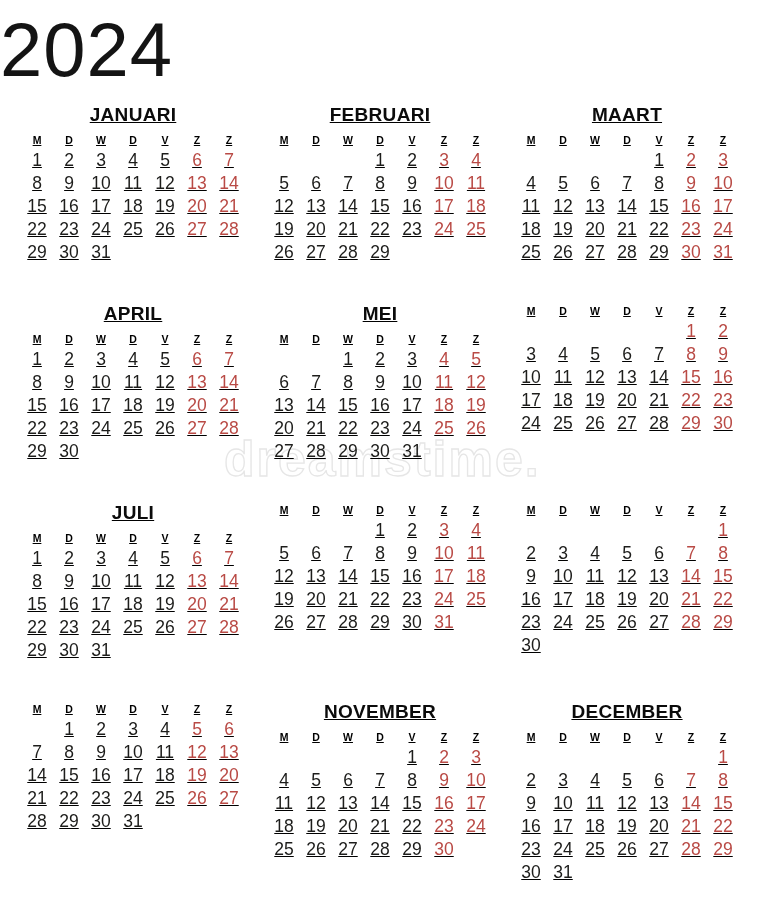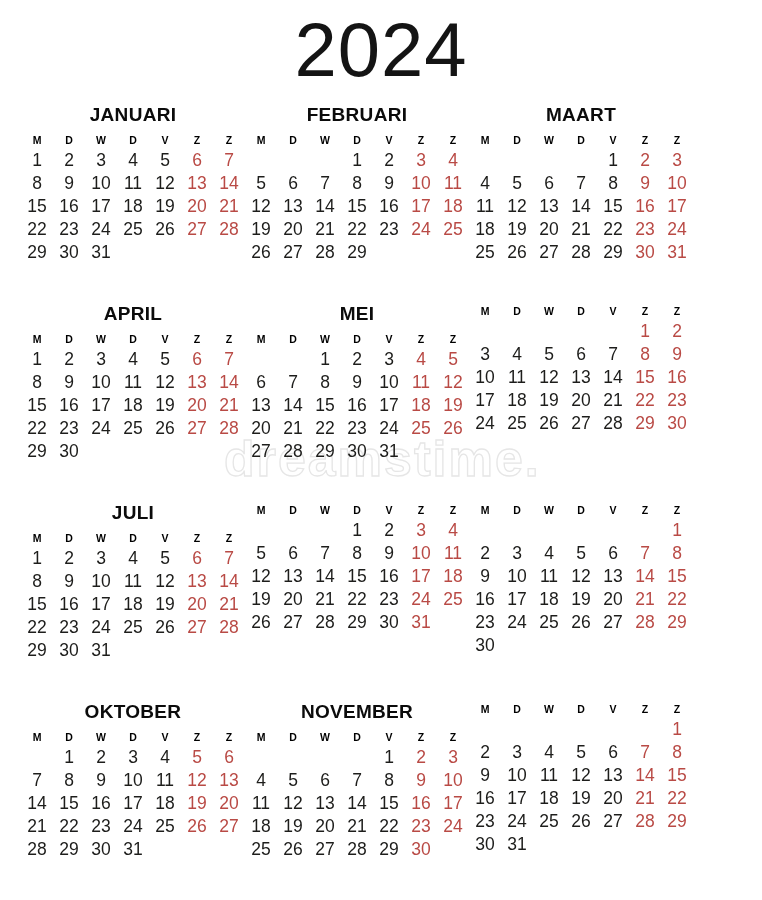--- a/index.html
+++ b/index.html
@@ -5,40 +5,41 @@
   html, body { margin: 0; padding: 0; }
   body {
     width: 762px; height: 900px;
     background: #ffffff;
     font-family: "Liberation Sans", "DejaVu Sans", sans-serif;
     position: relative;
     overflow: hidden;
   }
   .year-title {
     position: absolute; top: 0; left: 0; width: 762px;
-    text-align: center;
     font-size: 76px; line-height: 100px; font-weight: 400;
     letter-spacing: 1px;
     color: #141414;
     z-index: 1;
   }
   .watermark {
     position: absolute; top: 430px; left: 224px;
     font-size: 50px; font-weight: 700; letter-spacing: 2px;
     color: transparent;
     -webkit-text-stroke: 1.3px var(--watermark-color, #e6e6e6);
     z-index: 0;
     user-select: none;
   }
   .calendar-grid {
     position: absolute; top: 101px; left: 21px;
     display: grid;
     grid-template-columns: repeat(3, 224px);
+    column-gap: 23px;
     grid-auto-rows: 199px;
     z-index: 1;
+    text-decoration: underline;
   }
   .month { width: 224px; }
   .month-title {
     text-align: center;
     font-size: 19px; font-weight: 700;
     letter-spacing: 0.3px;
     color: #0b0b0b;
     height: 28px; line-height: 28px;
   }
   .days-grid {
@@ -489,21 +490,20 @@
         <div class="day">30</div>
         <div class="day"></div>
         <div class="day"></div>
         <div class="day"></div>
         <div class="day"></div>
         <div class="day weekend"></div>
         <div class="day weekend"></div>
       </div>
     </div>
     <div class="month">
-      <div class="month-title">OKTOBER</div>
       <div class="days-grid">
         <div class="dow">M</div>
         <div class="dow">D</div>
         <div class="dow">W</div>
         <div class="dow">D</div>
         <div class="dow">V</div>
         <div class="dow">Z</div>
         <div class="dow">Z</div>
         <div class="day"></div>
         <div class="day">1</div>
@@ -583,20 +583,21 @@
         <div class="day">25</div>
         <div class="day">26</div>
         <div class="day">27</div>
         <div class="day">28</div>
         <div class="day">29</div>
         <div class="day weekend">30</div>
         <div class="day weekend"></div>
       </div>
     </div>
     <div class="month">
+      <div class="month-title">DECEMBER</div>
       <div class="days-grid">
         <div class="dow">M</div>
         <div class="dow">D</div>
         <div class="dow">W</div>
         <div class="dow">D</div>
         <div class="dow">V</div>
         <div class="dow">Z</div>
         <div class="dow">Z</div>
         <div class="day"></div>
         <div class="day"></div>

